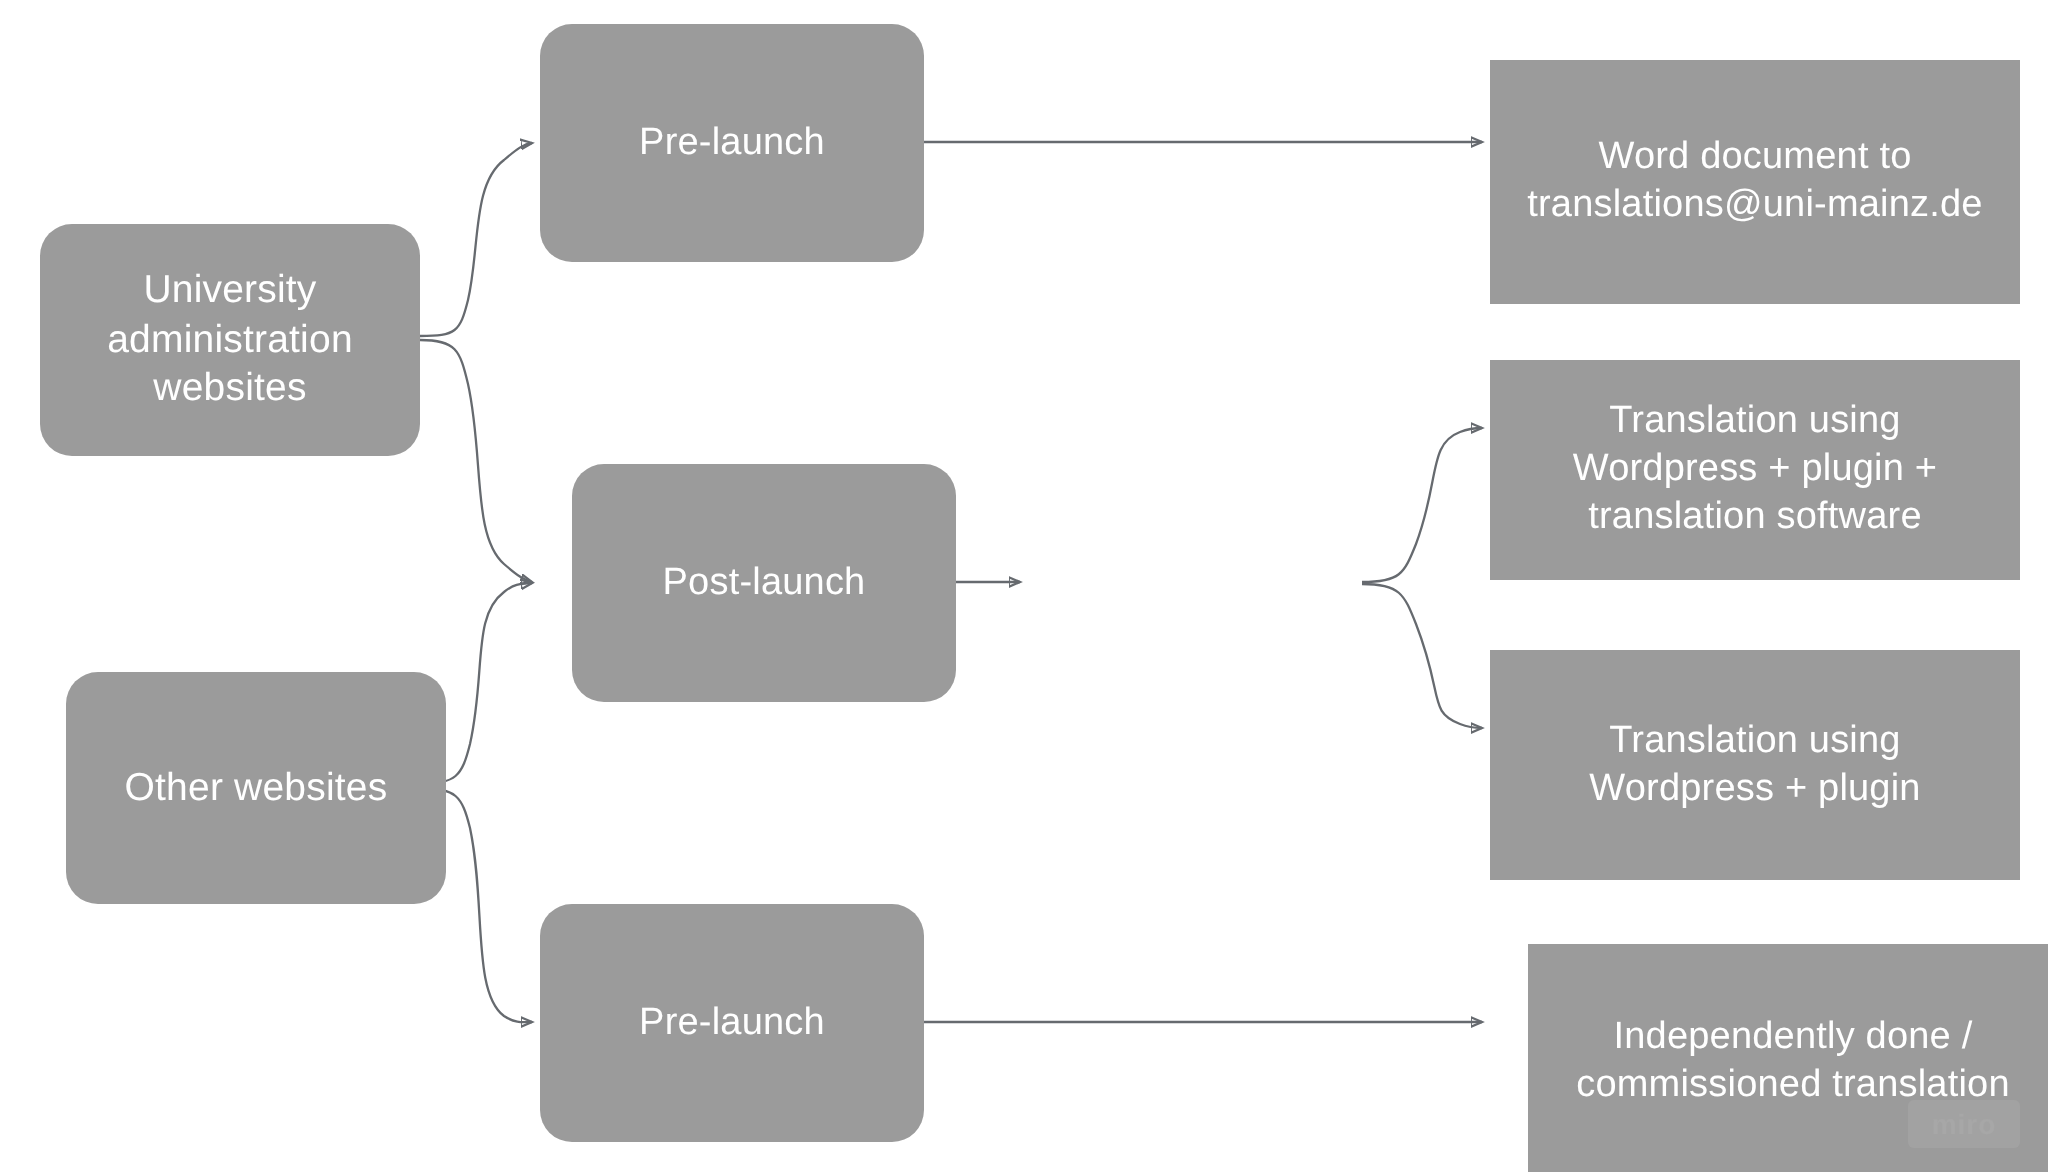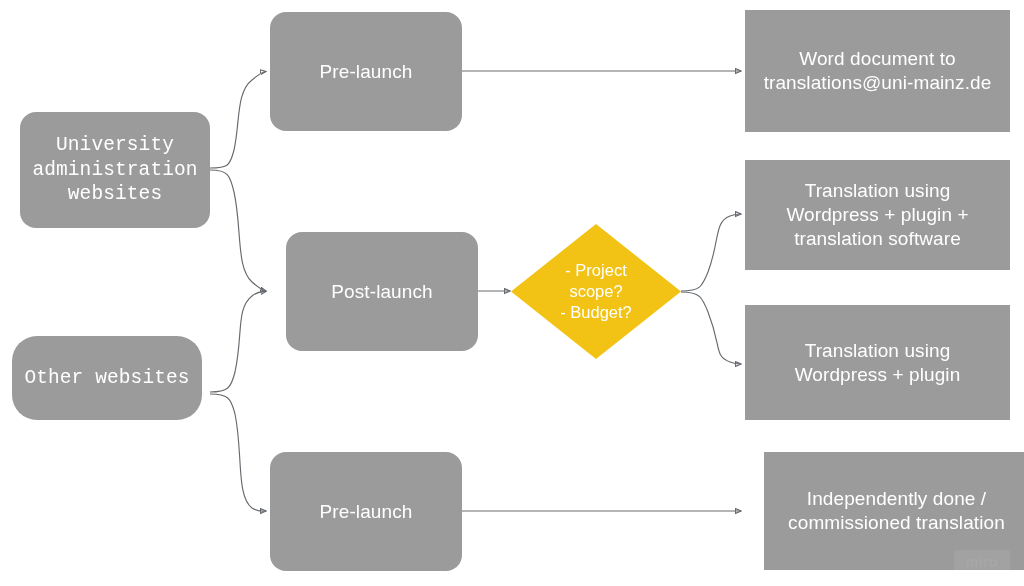--- a/index.html
+++ b/index.html
@@ -22,29 +22,29 @@
     align-items: center;
     justify-content: center;
     text-align: center;
     color: #ffffff;
     background: #9b9b9b;
     box-sizing: border-box;
     line-height: 1.25;
     letter-spacing: 0.1px;
   }
   .node.rounded { border-radius: 16px; }
-  .node.sharp   { border-radius: 0; }
+  .node.sharp   { border-radius: 0; margin-top: 20px; }
   .node .label {
     display: block;
     width: 100%;
     padding: 0 10px;
     white-space: pre-line;
     box-sizing: border-box;
   }
-  .size-lg { font-size: 19.5px; font-family: Liberation Mono, monospace; }
+  .size-lg { font-size: 19.5px; }
   .size-md { font-size: 19px; }
 
   
   .diamond {
     position: absolute;
     display: flex;
     align-items: center;
     justify-content: center;
   }
   .diamond .shape {
@@ -125,42 +125,36 @@
 
     <path d="M462,511 L741,511" marker-end="url(#arrow)"></path>
   </svg>
 
   <div class="node rounded size-lg" style="left:20px; top:112px; width:190px; height:116px;">
     <span class="label">University
 administration
 websites</span>
   </div>
 
-  <div class="node rounded size-lg" style="left:12px; top:336px; width:190px; height:84px;border-radius:25px;">
+  <div class="node rounded size-lg" style="left:33px; top:336px; width:190px; height:116px;">
     <span class="label">Other websites</span>
   </div>
 
   <div class="node rounded size-md" style="left:270px; top:12px; width:192px; height:119px;">
     <span class="label">Pre-launch</span>
   </div>
 
   <div class="node rounded size-md" style="left:270px; top:232px; width:192px; height:119px;margin-left:16px;">
     <span class="label">Post-launch</span>
   </div>
 
   <div class="node rounded size-md" style="left:270px; top:452px; width:192px; height:119px;">
     <span class="label">Pre-launch</span>
   </div>
 
-  <div class="diamond" style="left:511px; top:224px; width:170px; height:135px;">
-    <span class="shape"></span>
-    <span class="label">- Project
-scope?
-- Budget?</span>
-  </div>
 
   <div class="node sharp size-md" style="left:745px; top:10px; width:265px; height:122px;">
     <span class="label">Word document to
 translations@uni-mainz.de</span>
   </div>
 
   <div class="node sharp size-md" style="left:745px; top:160px; width:265px; height:110px;">
     <span class="label">Translation using
 Wordpress + plugin +
 translation software</span>

